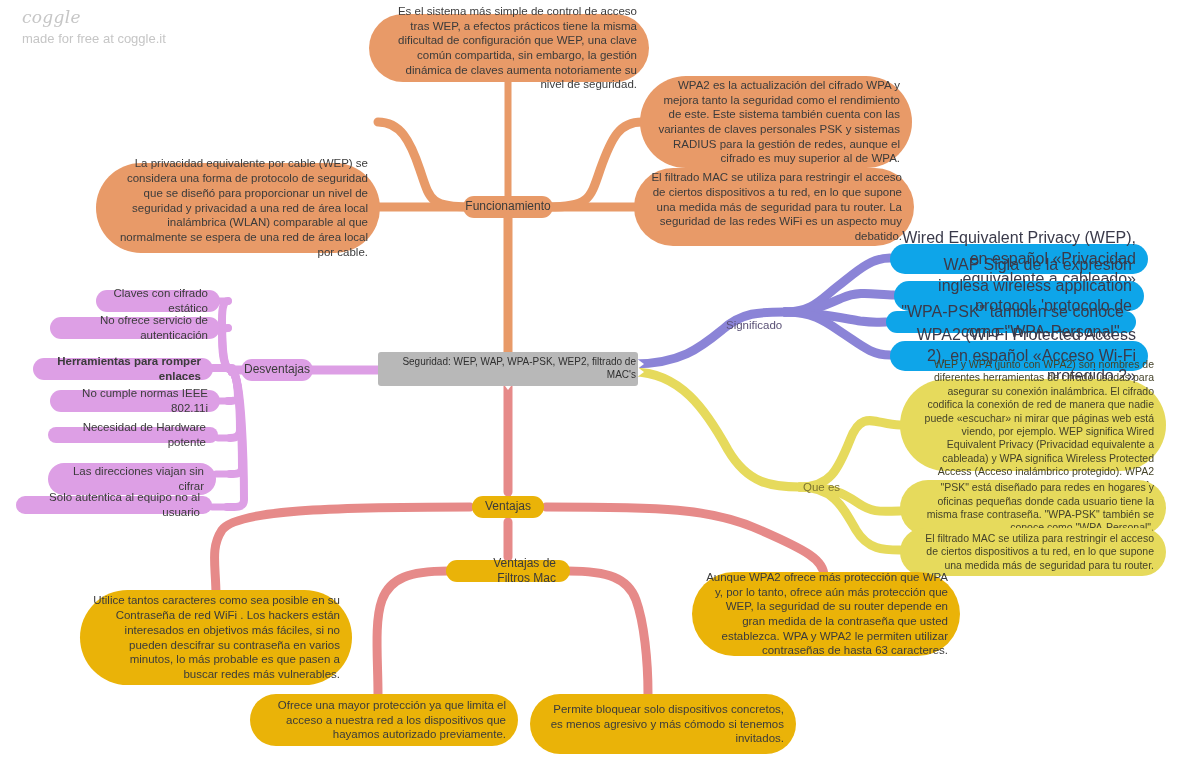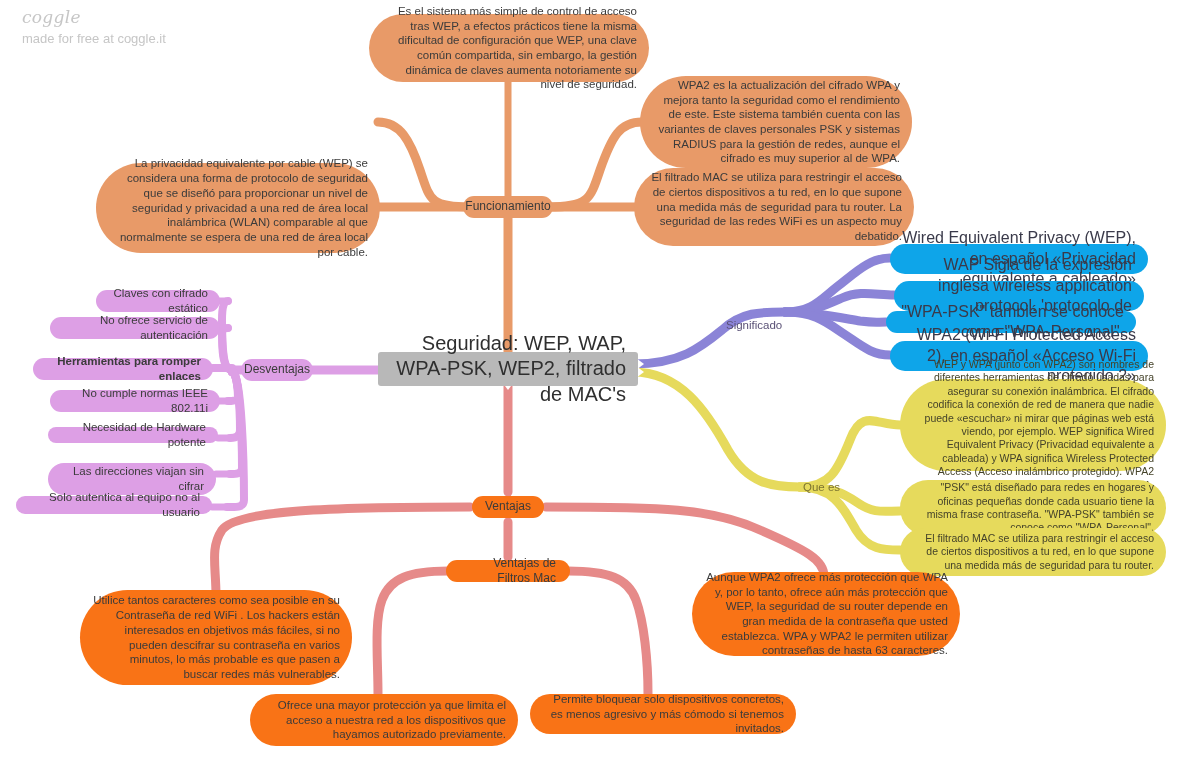--- a/index.html
+++ b/index.html
@@ -59,28 +59,28 @@
     text-align: right;
     color: #3b3b3b;
     line-height: 1.28;
     padding: 6px 12px;
     border-radius: 999px;
   }
   .node.root {
     border-radius: 3px;
     background: #b8b8b8;
     color: #2f2f2f;
-    font-size: 20px;
-    padding: 8px 12px;
+    font-size: 10px;
+    padding: 8px 2px;
   }
   .node.orange  { background: #e89a68; font-size: 11.5px; }
   .node.purple  { background: #0ea5e9; font-size: 16px; color: #3a3a4a; }
   .node.violet  { background: #dd9fe5; font-size: 11.5px; color: #3b3b3b; }
   .node.yellow  { background: #e6da5c; font-size: 10.5px; color: #45432a; }
-  .node.red     { background: #f97316; font-size: 11.5px; color: #3b3b3b; }
+  .node.red     { background: #eab308; font-size: 11.5px; color: #3b3b3b; }
 
   .node.branch-title { font-size: 12px; padding: 5px 14px; }
 
   
   .edge-label {
     position: absolute;
     font-size: 11.5px;
     white-space: nowrap;
   }
   .edge-label.purple-lbl { color: #5a5176; }
@@ -212,15 +212,15 @@
   <div class="node red branch-title" style="left:472px; top:496px; width:72px; height:22px;">Ventajas</div>
 
   <div class="node red" style="left:80px; top:590px; width:272px; height:95px;">Utilice tantos caracteres como sea posible en su Contraseña de red WiFi . Los hackers están interesados en objetivos más fáciles, si no pueden descifrar su contraseña en varios minutos, lo más probable es que pasen a buscar redes más vulnerables.</div>
 
   <div class="node red" style="left:692px; top:572px; width:268px; height:84px;">Aunque WPA2 ofrece más protección que WPA y, por lo tanto, ofrece aún más protección que WEP, la seguridad de su router depende en gran medida de la contraseña que usted establezca. WPA y WPA2 le permiten utilizar contraseñas de hasta 63 caracteres.</div>
 
   <div class="node red branch-title" style="left:446px; top:560px; width:124px; height:22px;">Ventajas de Filtros Mac</div>
 
   <div class="node red" style="left:250px; top:694px; width:268px; height:52px;">Ofrece una mayor protección ya que limita el acceso a nuestra red a los dispositivos que hayamos autorizado previamente.</div>
 
-  <div class="node red" style="left:530px; top:694px; width:266px; height:40px;">Permite bloquear solo dispositivos concretos, es menos agresivo y más cómodo si tenemos invitados.</div>
+  <div class="node red" style="left:530px; top:694px; width:266px; height:60px;">Permite bloquear solo dispositivos concretos, es menos agresivo y más cómodo si tenemos invitados.</div>
 
 </div>
 
 </body></html>

